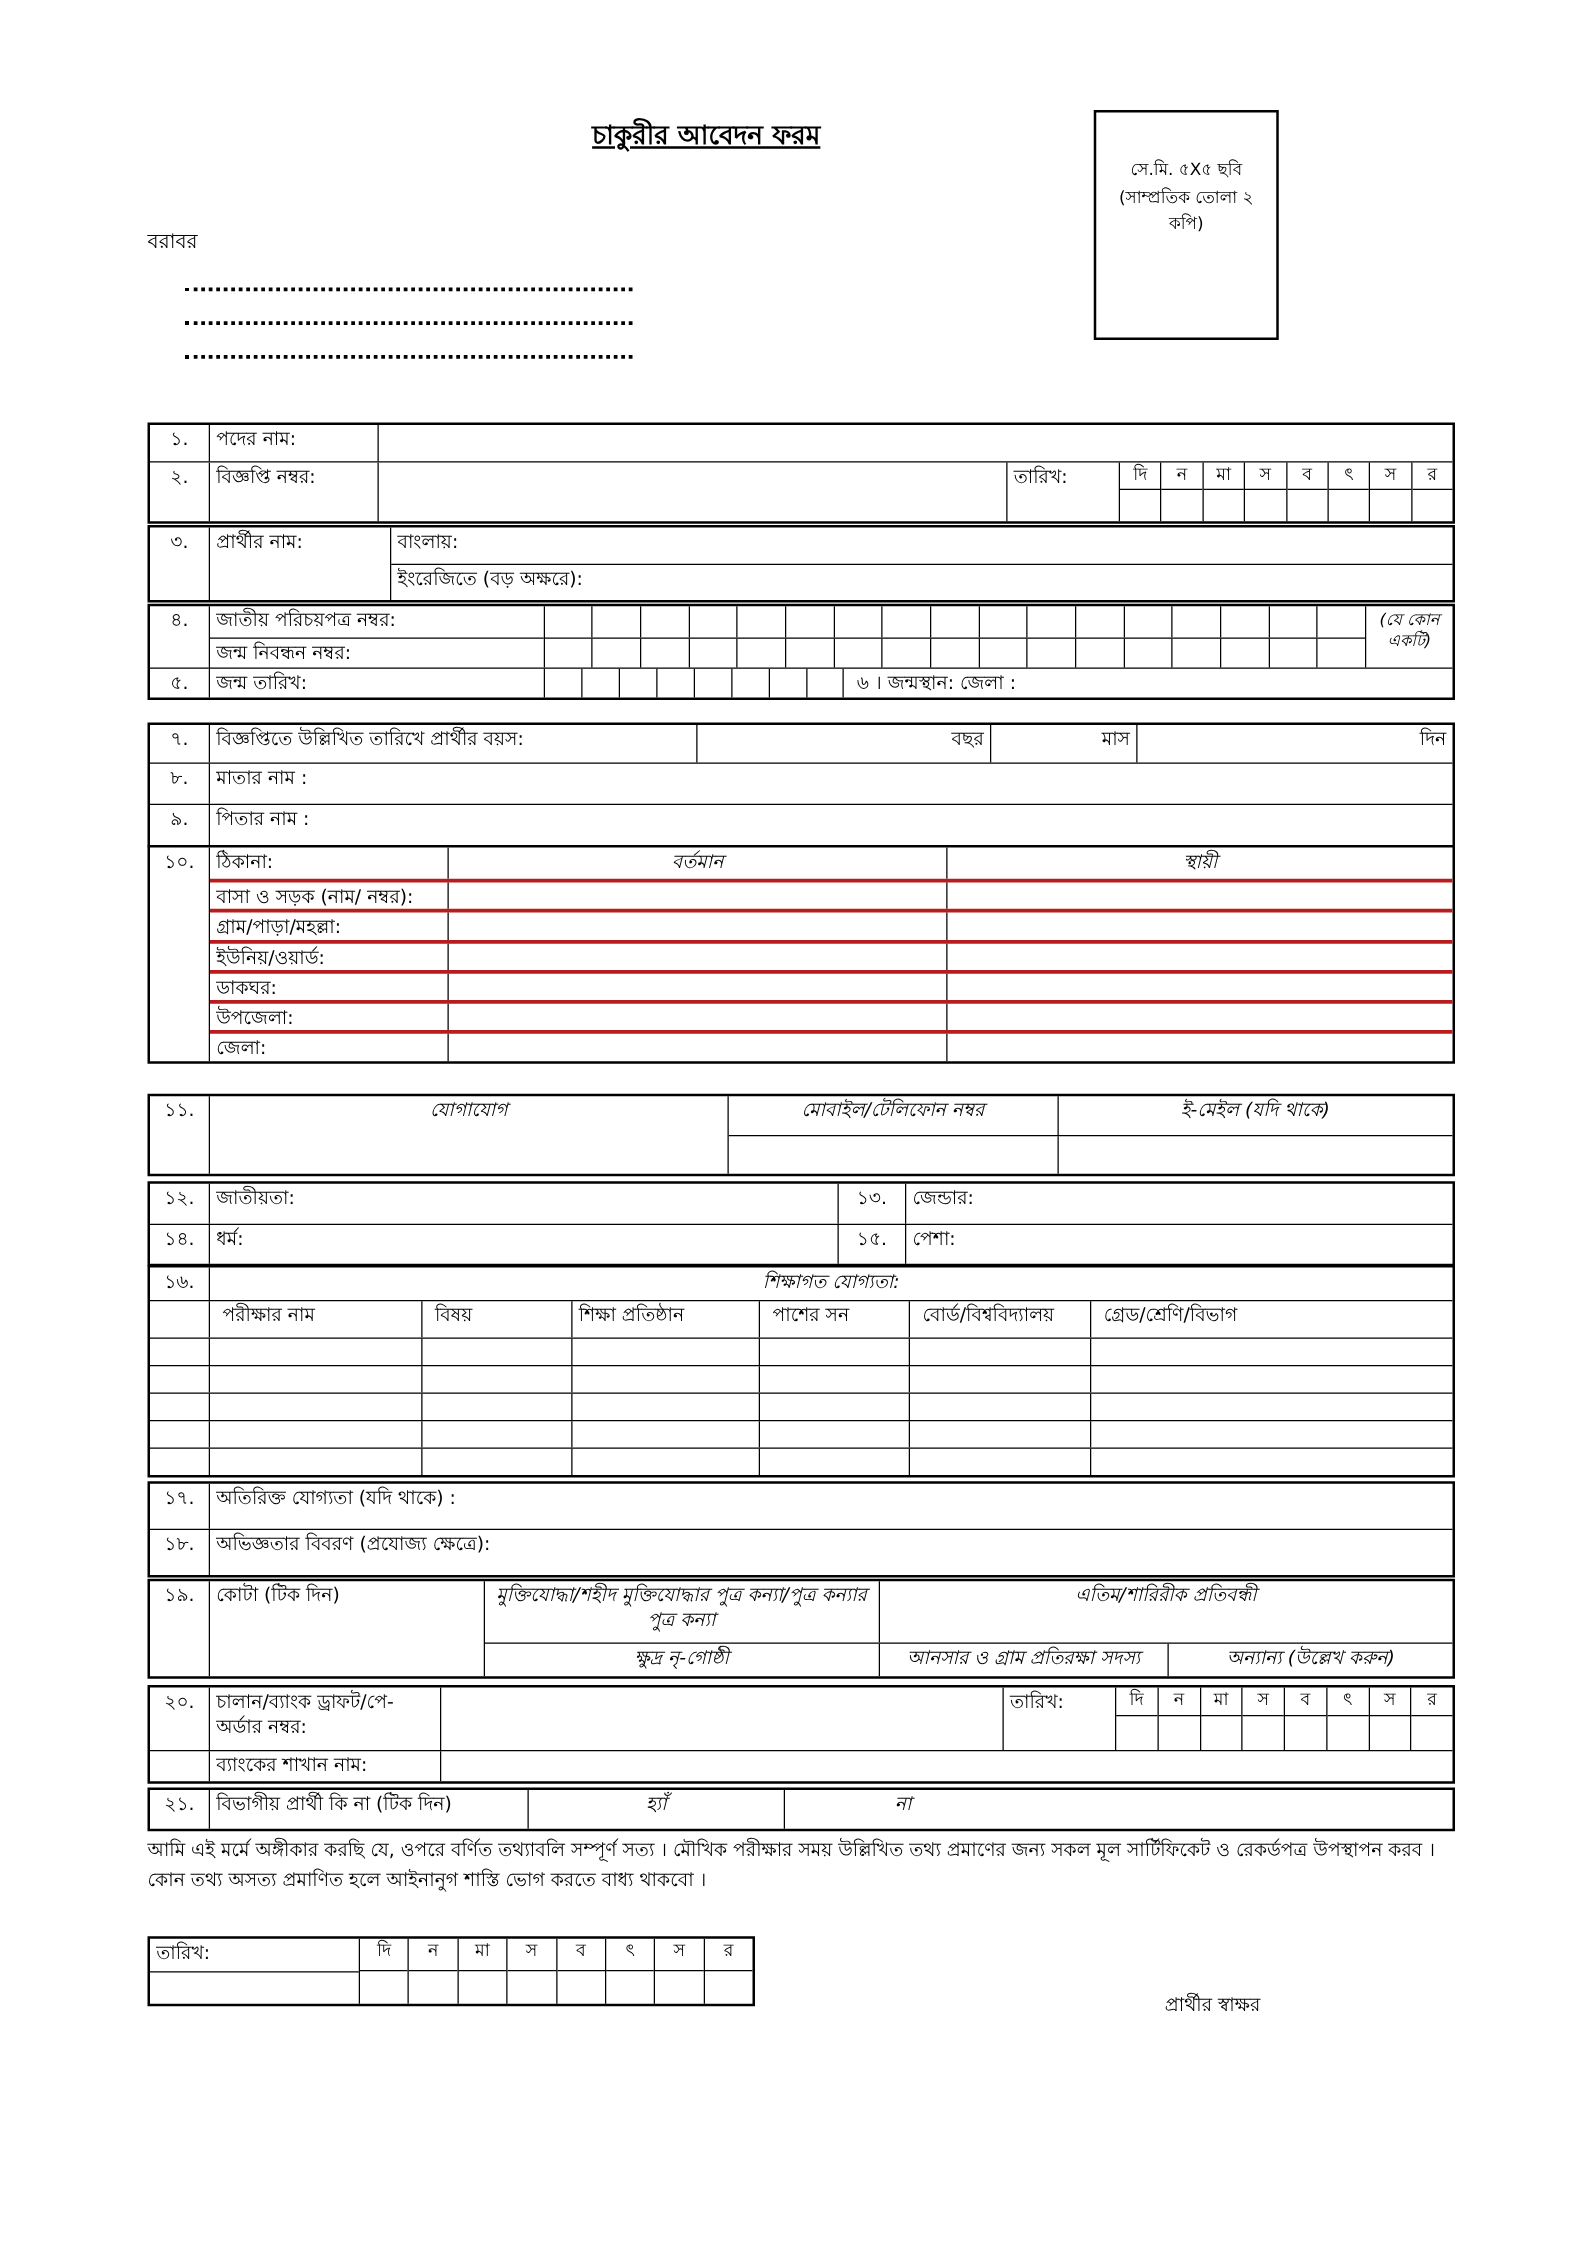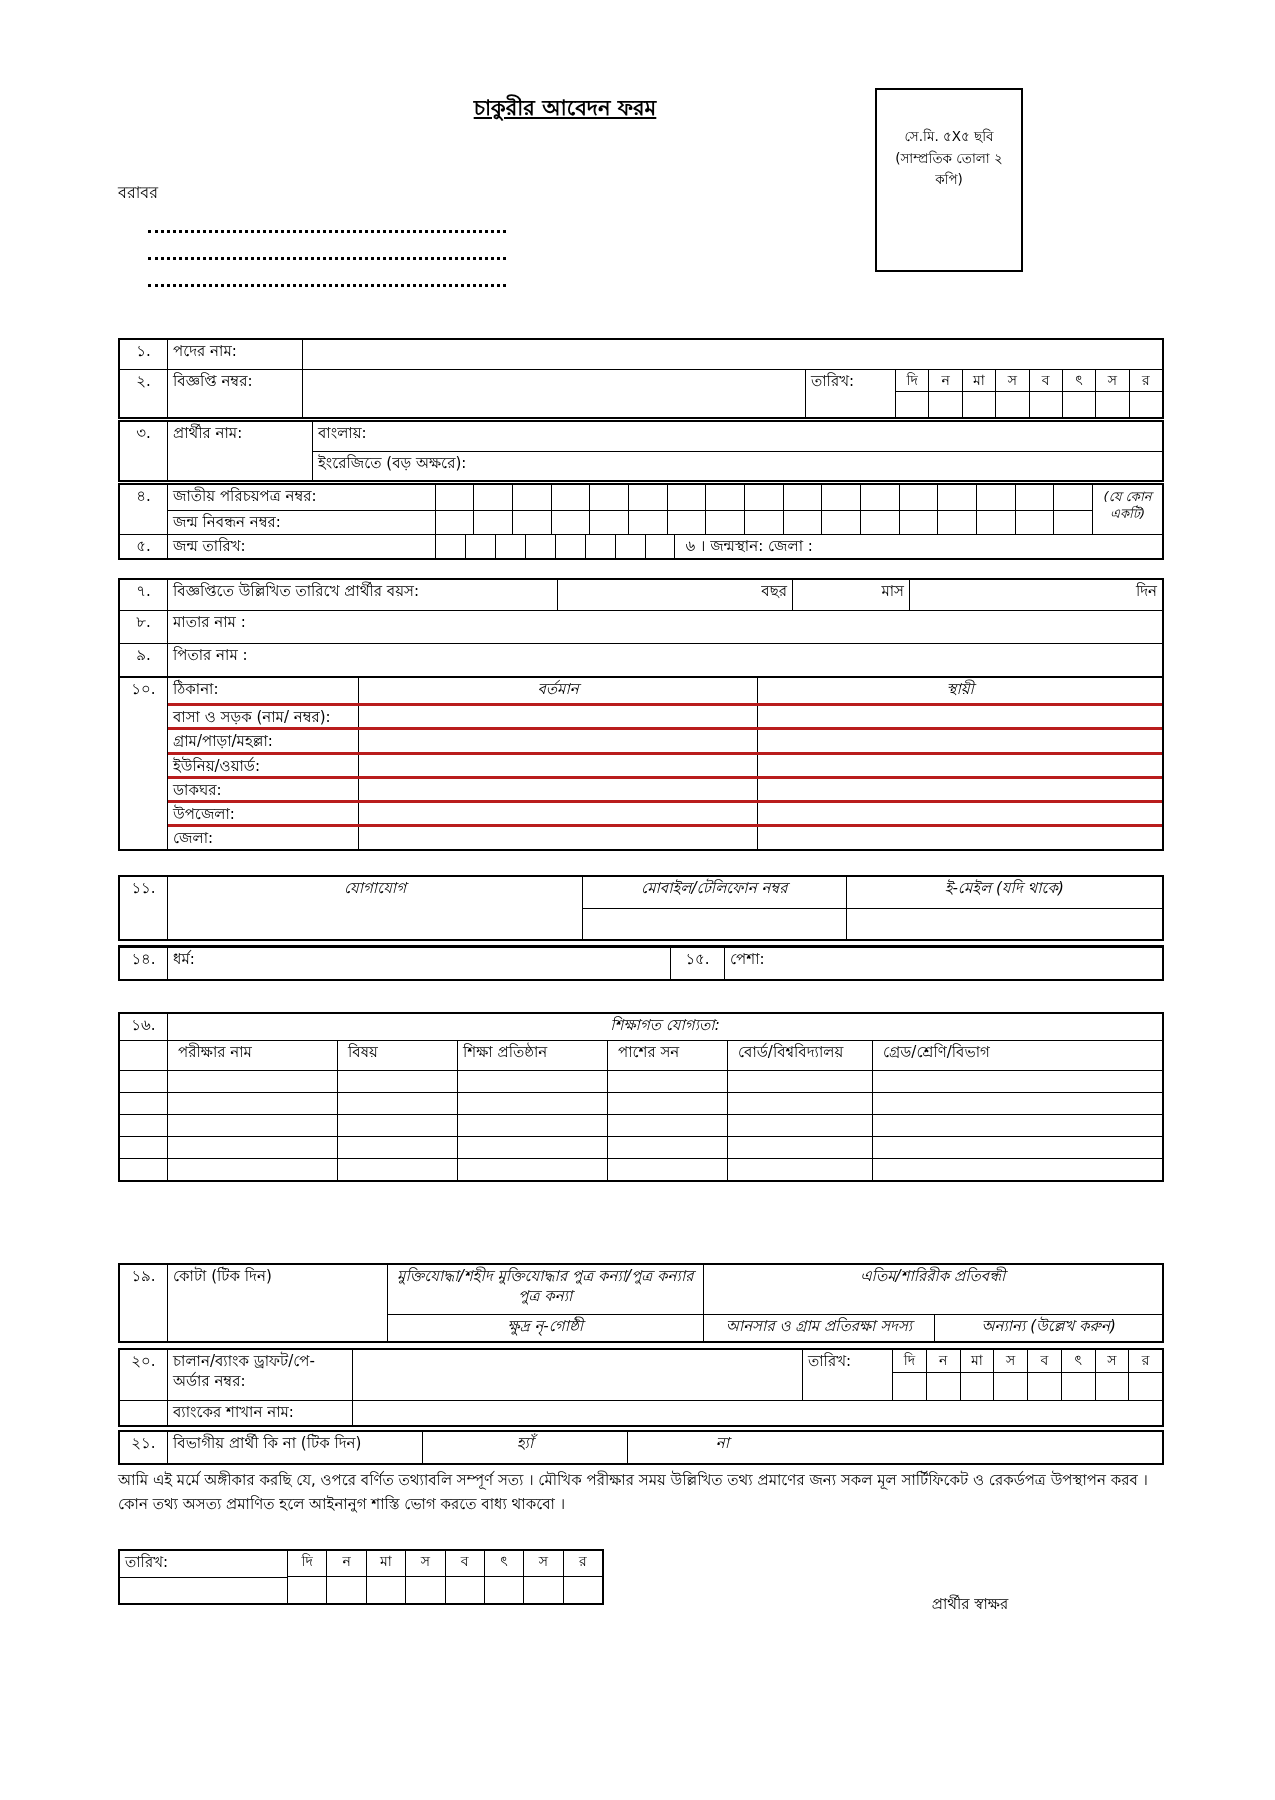--- a/index.html
+++ b/index.html
@@ -257,20 +257,26 @@
         </div>
         <div class="row bt" style="height:31px">
           <div class="c" style="width:263px"></div>
           <div class="c bl" style="width:317px"></div>
         </div>
       </div>
     </div>
   </div>
 
   <div class="tbl" style="top:945px">
+    <div class="row" style="height:32px">
+      <div class="c num" style="width:47px">১২.</div>
+      <div class="c bl" style="width:503px">জাতীয়তা:</div>
+      <div class="c num bl" style="width:54px">১৩.</div>
+      <div class="c bl" style="width:438px">জেন্ডার:</div>
+    </div>
     <div class="row bt" style="height:32px">
       <div class="c num" style="width:47px">১৪.</div>
       <div class="c bl" style="width:503px">ধর্ম:</div>
       <div class="c num bl" style="width:54px">১৫.</div>
       <div class="c bl" style="width:438px">পেশা:</div>
     </div>
   </div>
 
   <div class="tbl" style="top:1012px">
     <div class="row" style="height:26px">
@@ -326,20 +332,30 @@
         <div class="c" style="width: 47px;"></div>
         <div class="c bl" style="width: 170px;"></div>
         <div class="c bl" style="width: 120px;"></div>
         <div class="c bl" style="width: 150px;"></div>
         <div class="c bl" style="width: 120px;"></div>
         <div class="c bl" style="width: 145px;"></div>
         <div class="c bl" style="width: 290px;"></div>
       </div>
   </div>
 
+  <div class="tbl" style="top:1185px">
+    <div class="row" style="height:36px">
+      <div class="c num" style="width:47px">১৭.</div>
+      <div class="c bl" style="width:995px">অতিরিক্ত যোগ্যতা (যদি থাকে) :</div>
+    </div>
+    <div class="row bt" style="height:37px">
+      <div class="c num" style="width:47px">১৮.</div>
+      <div class="c bl" style="width:995px">অভিজ্ঞতার বিবরণ (প্রযোজ্য ক্ষেত্রে):</div>
+    </div>
+  </div>
 
   <div class="tbl" style="top:1263px">
     <div class="row">
       <div class="c num" style="width:47px">১৯.</div>
       <div class="c bl" style="width:220px">কোটা (টিক দিন)</div>
       <div class="vst bl" style="width:775px">
         <div class="row" style="height:49px">
           <div class="c ctr wrap" style="width:315px">মুক্তিযোদ্ধা/শহীদ মুক্তিযোদ্ধার পুত্র কন্যা/পুত্র কন্যার পুত্র কন্যা</div>
           <div class="c bl ctr" style="width:460px">এতিম/শারিরীক প্রতিবন্ধী</div>
         </div>

